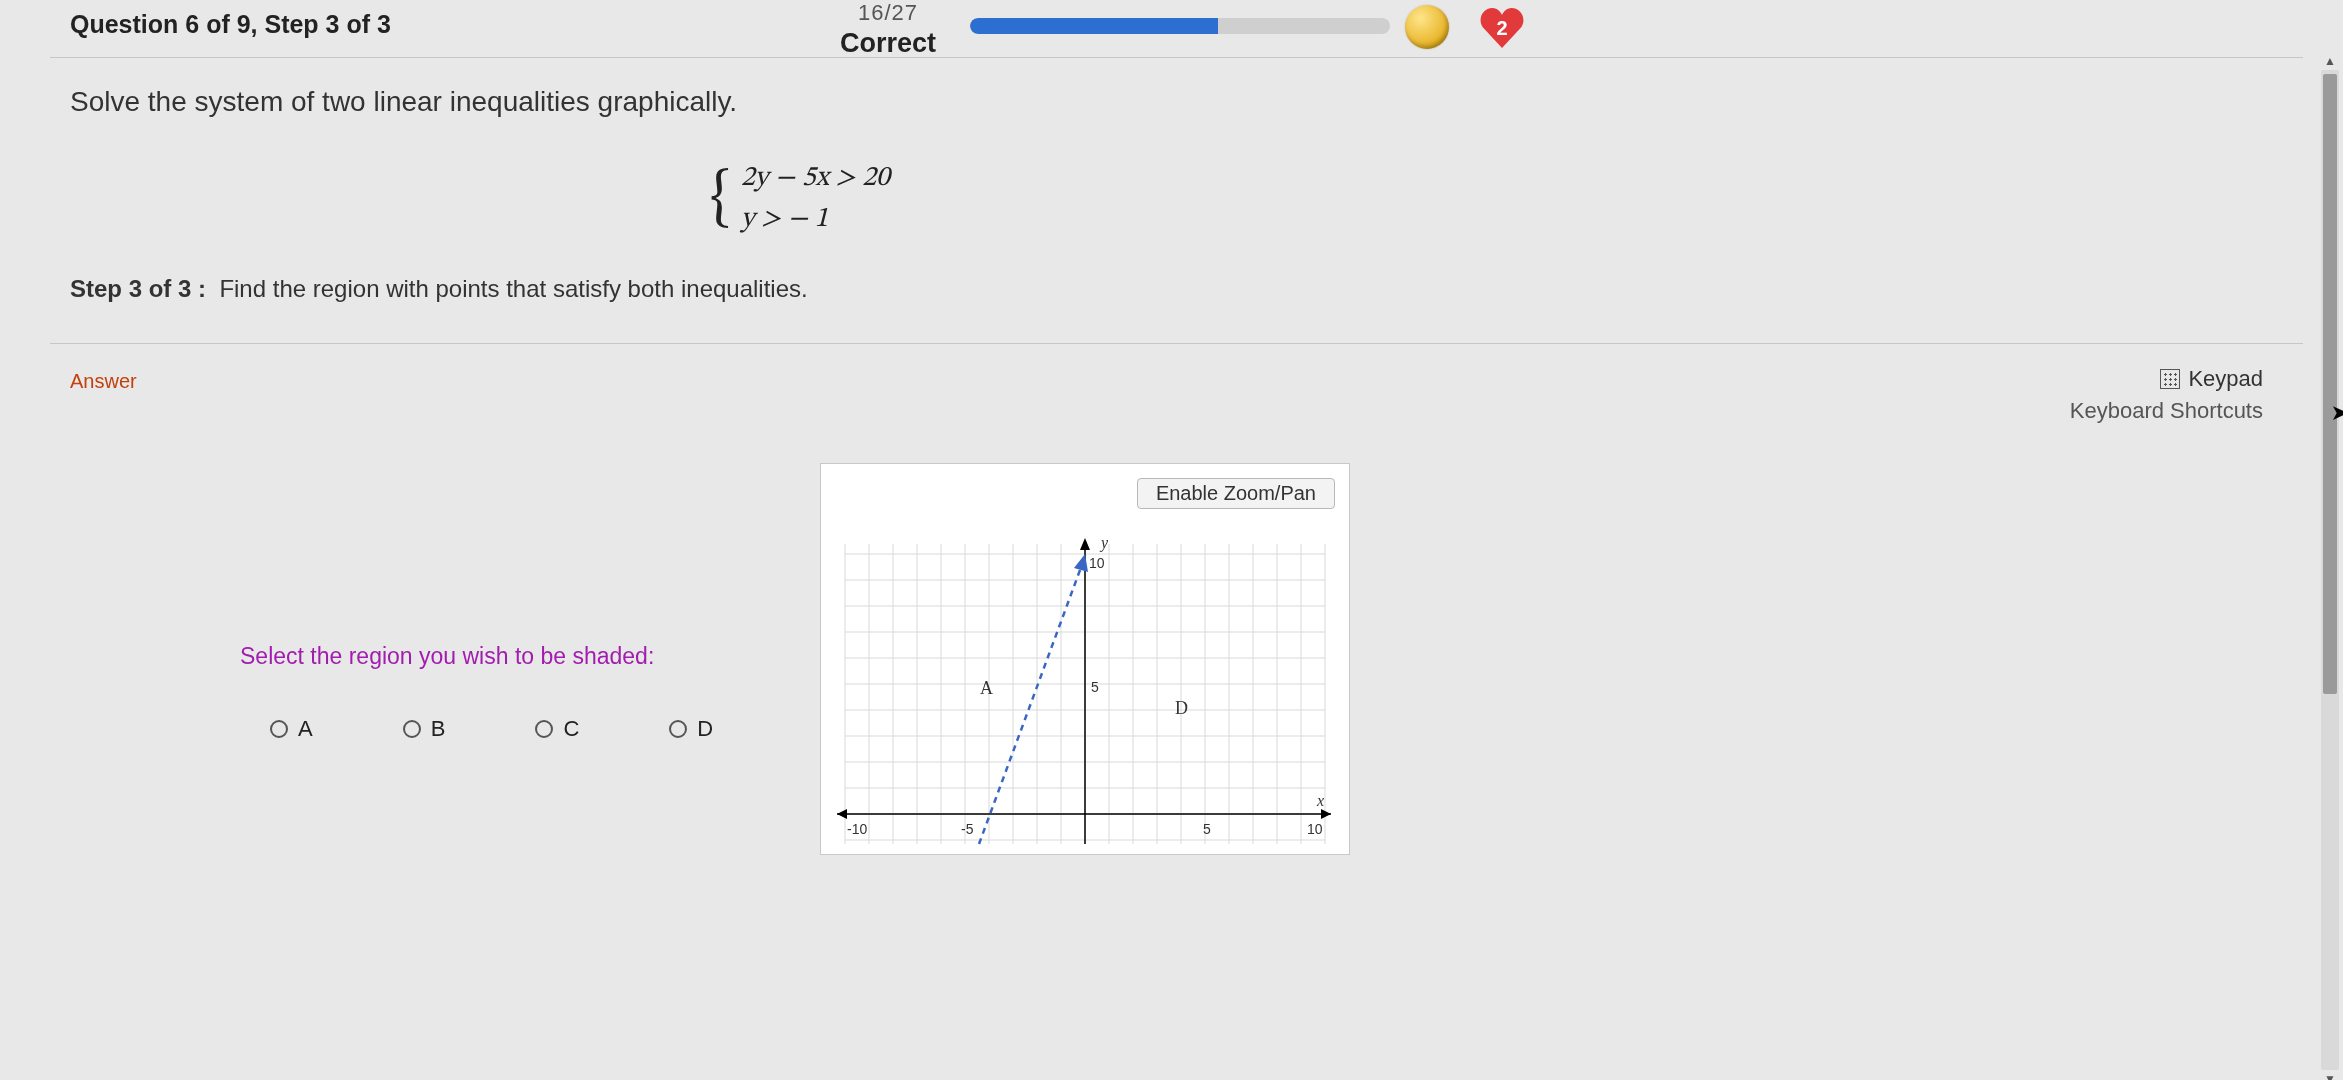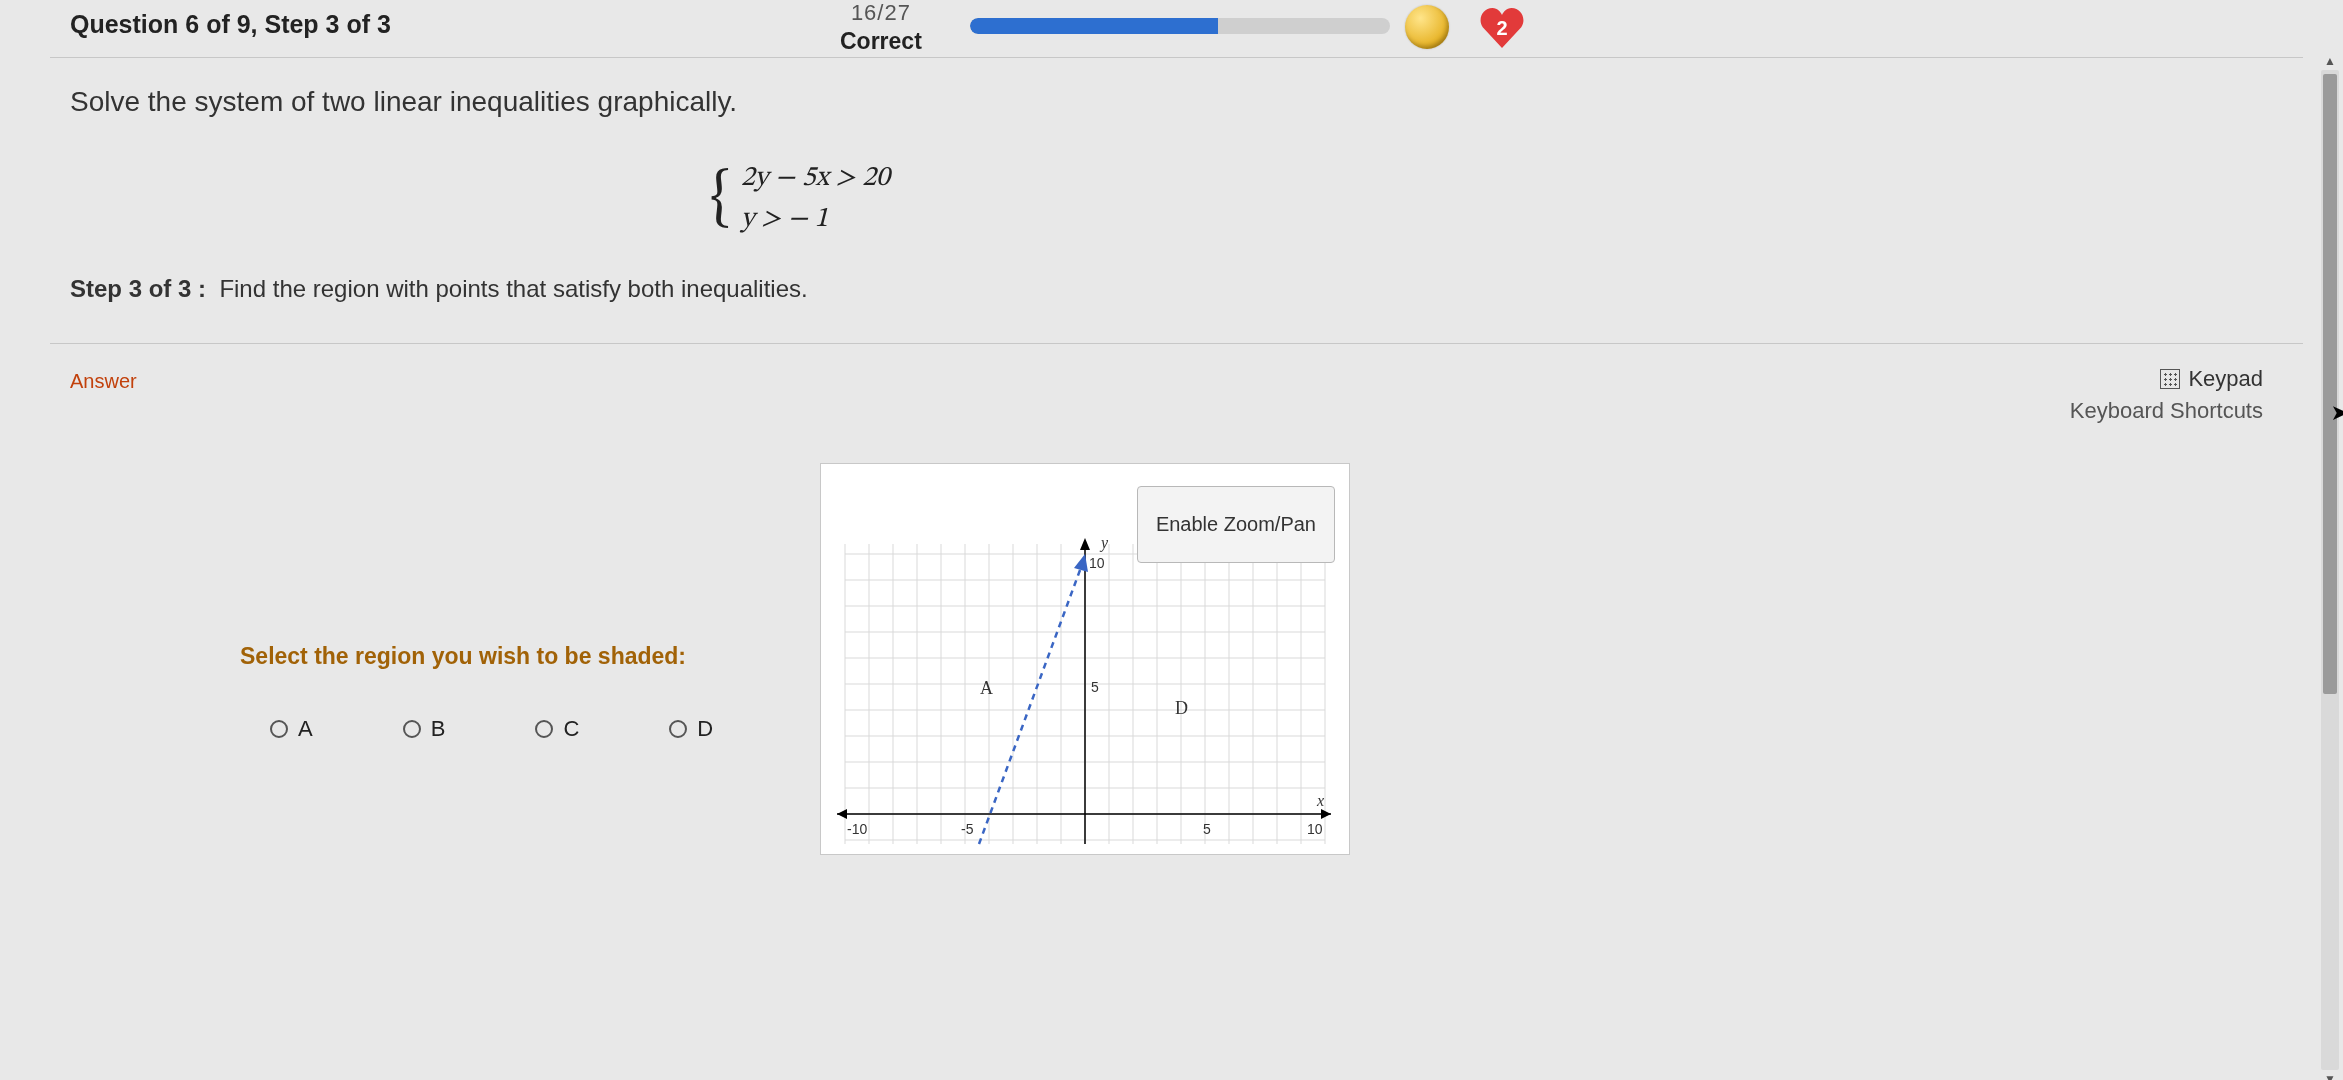--- a/index.html
+++ b/index.html
@@ -37,21 +37,21 @@
     left: 790px;
     top: 0;
     text-align: center;
   }
   .score-text {
     font-size: 22px;
     color: #555;
     letter-spacing: 1px;
   }
   .correct-text {
-    font-size: 23px;
+    font-size: 27px;
     font-weight: 700;
     color: #222;
     margin-top: 2px;
   }
   .progress-wrap {
     position: absolute;
     left: 920px;
     top: 18px;
     width: 420px;
     height: 16px;
@@ -162,23 +162,23 @@
     align-items: flex-start;
     margin-top: 70px;
     gap: 40px;
   }
   .choice-col {
     flex: 0 0 710px;
     padding-left: 170px;
     padding-top: 180px;
   }
   .choice-prompt {
-    font-weight: 700;
+    font-weight: 400;
     font-size: 23px;
-    color: #a16207;
+    color: #a21caf;
     margin-bottom: 46px;
   }
   .radios {
     display: flex;
     gap: 90px;
     padding-left: 30px;
   }
   .radio-item {
     display: flex;
     align-items: center;
@@ -201,26 +201,25 @@
     background: #fff;
     padding: 10px;
   }
   .zoom-inner {
     position:absolute;
     right: 14px;
     top: 14px;
     background: #f3f3f3;
     border: 1px solid #b8b8b8;
     border-radius: 4px;
-    padding: 26px 18px;
+    padding: 3px 18px;
     font-size: 20px;
     color: #333;
     cursor:pointer;
     z-index: 5;
-    margin-top: 8px;
   }
   .plot {
     position: relative;
     width: 480px;
     height: 300px;
     margin: 70px auto 0 auto;
   }
   .plot svg { width: 100%; height: 100%; overflow: visible; }
   .grid line { stroke: #d9d9d9; stroke-width:1; }
   .axis line { stroke:#000; stroke-width:1.5; }

